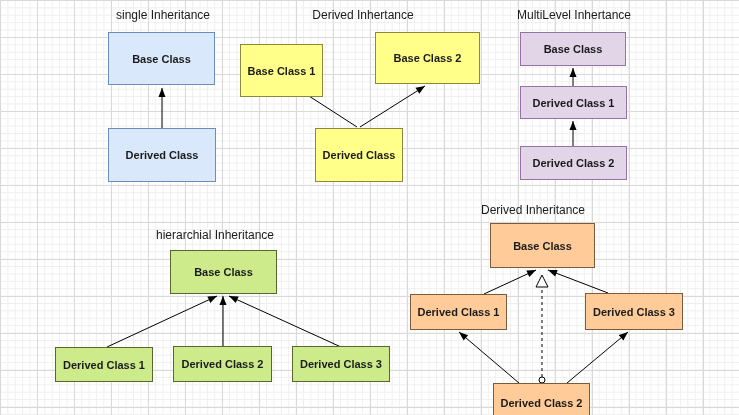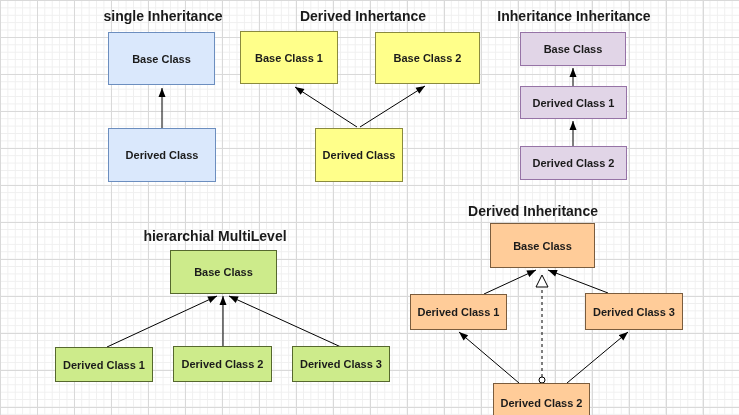--- a/index.html
+++ b/index.html
@@ -12,22 +12,22 @@
       linear-gradient(#d9d9d9 1px, transparent 1px),
       linear-gradient(90deg, #d9d9d9 1px, transparent 1px),
       linear-gradient(#efefef 1px, transparent 1px),
       linear-gradient(90deg, #efefef 1px, transparent 1px);
     background-size: 37px 37px, 37px 37px, 7.4px 7.4px, 7.4px 7.4px;
     font-family:"Liberation Sans", sans-serif;
   }
   .section-title{
     position:absolute;
     transform:translateX(-50%);
-    font-size:14px;
-    font-weight:bold;
+    font-size:12px;
+    font-weight:normal;
     color:#1a1a1a;
     white-space:nowrap;
   }
   .node{
     position:absolute;
     box-sizing:border-box;
     border:1px solid #666;
     display:flex;
     align-items:center;
     justify-content:center;
@@ -74,40 +74,40 @@
       <circle cx="542" cy="380" r="3" class="hollow-shape"></circle>
     </svg>
 <div class="section-title" style="left: 163px; top: 8px;">single Inheritance</div>
     <div class="node" style="left: 108px; top: 32px; width: 107px; height: 53px; background: rgb(218, 232, 252); border-color: rgb(108, 142, 191);">
       <span>Base Class</span>
     </div>
     <div class="node" style="left: 108px; top: 128px; width: 108px; height: 54px; background: rgb(218, 232, 252); border-color: rgb(108, 142, 191);">
       <span>Derived Class</span>
     </div>
     <div class="section-title" style="left: 363px; top: 8px;">Derived Inhertance</div>
-    <div class="node" style="left: 240px; top: 31px; width: 98px; height: 53px; background: rgb(255, 255, 138); border-color: rgb(138, 138, 62);">
+    <div class="node" style="left: 240px; top: 44px; width: 83px; height: 53px; background: rgb(255, 255, 138); border-color: rgb(138, 138, 62);">
       <span>Base Class 1</span>
     </div>
     <div class="node" style="left: 375px; top: 32px; width: 105px; height: 52px; background: rgb(255, 255, 138); border-color: rgb(138, 138, 62);">
       <span>Base Class 2</span>
     </div>
     <div class="node" style="left: 315px; top: 128px; width: 88px; height: 54px; background: rgb(255, 255, 138); border-color: rgb(138, 138, 62);">
       <span>Derived Class</span>
     </div>
-    <div class="section-title" style="left: 574px; top: 8px;">Inheritance Inheritance</div>
+    <div class="section-title" style="left: 574px; top: 8px;">MultiLevel Inhertance</div>
     <div class="node" style="left: 520px; top: 32px; width: 106px; height: 34px; background: rgb(225, 213, 231); border-color: rgb(150, 115, 166);">
       <span>Base Class</span>
     </div>
     <div class="node" style="left: 520px; top: 86px; width: 107px; height: 33px; background: rgb(225, 213, 231); border-color: rgb(150, 115, 166);">
       <span>Derived Class 1</span>
     </div>
     <div class="node" style="left: 520px; top: 146px; width: 107px; height: 34px; background: rgb(225, 213, 231); border-color: rgb(150, 115, 166);">
       <span>Derived Class 2</span>
     </div>
-    <div class="section-title" style="left: 215px; top: 228px;">hierarchial MultiLevel</div>
+    <div class="section-title" style="left: 215px; top: 228px;">hierarchial Inheritance</div>
     <div class="node" style="left: 170px; top: 250px; width: 107px; height: 44px; background: rgb(205, 235, 139); border-color: rgb(86, 104, 46);">
       <span>Base Class</span>
     </div>
     <div class="node" style="left: 55px; top: 347px; width: 98px; height: 35px; background: rgb(205, 235, 139); border-color: rgb(86, 104, 46);">
       <span>Derived Class 1</span>
     </div>
     <div class="node" style="left: 173px; top: 346px; width: 99px; height: 36px; background: rgb(205, 235, 139); border-color: rgb(86, 104, 46);">
       <span>Derived Class 2</span>
     </div>
     <div class="node" style="left: 292px; top: 346px; width: 98px; height: 36px; background: rgb(205, 235, 139); border-color: rgb(86, 104, 46);">

